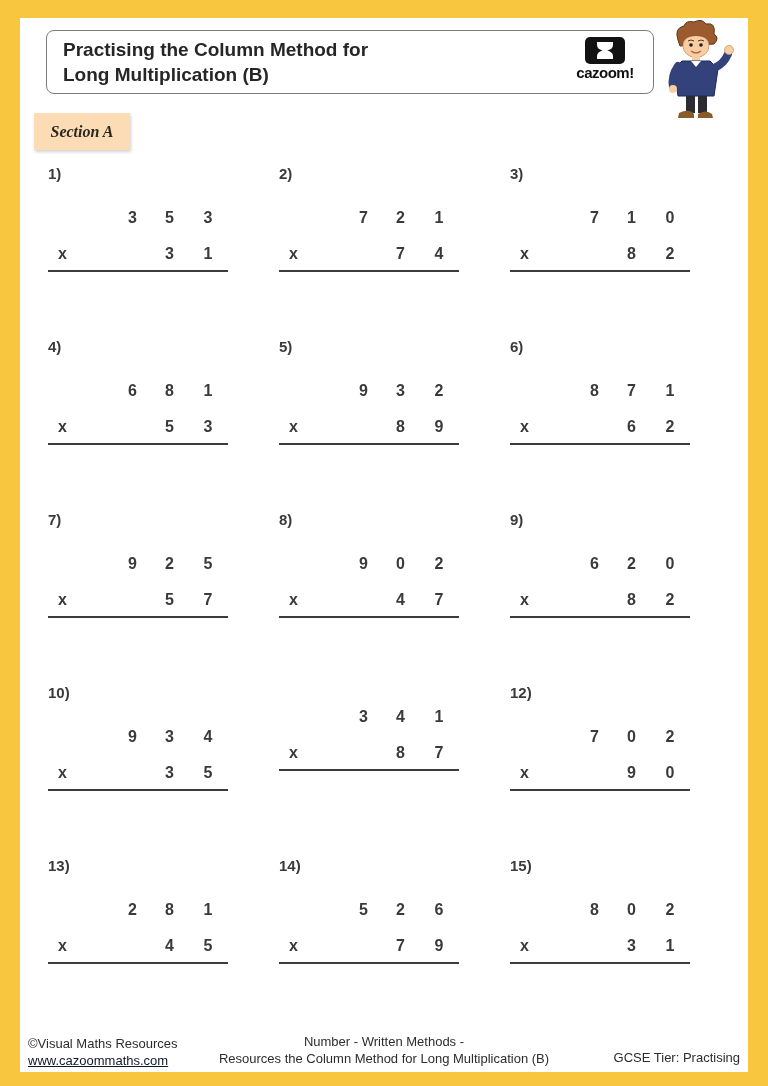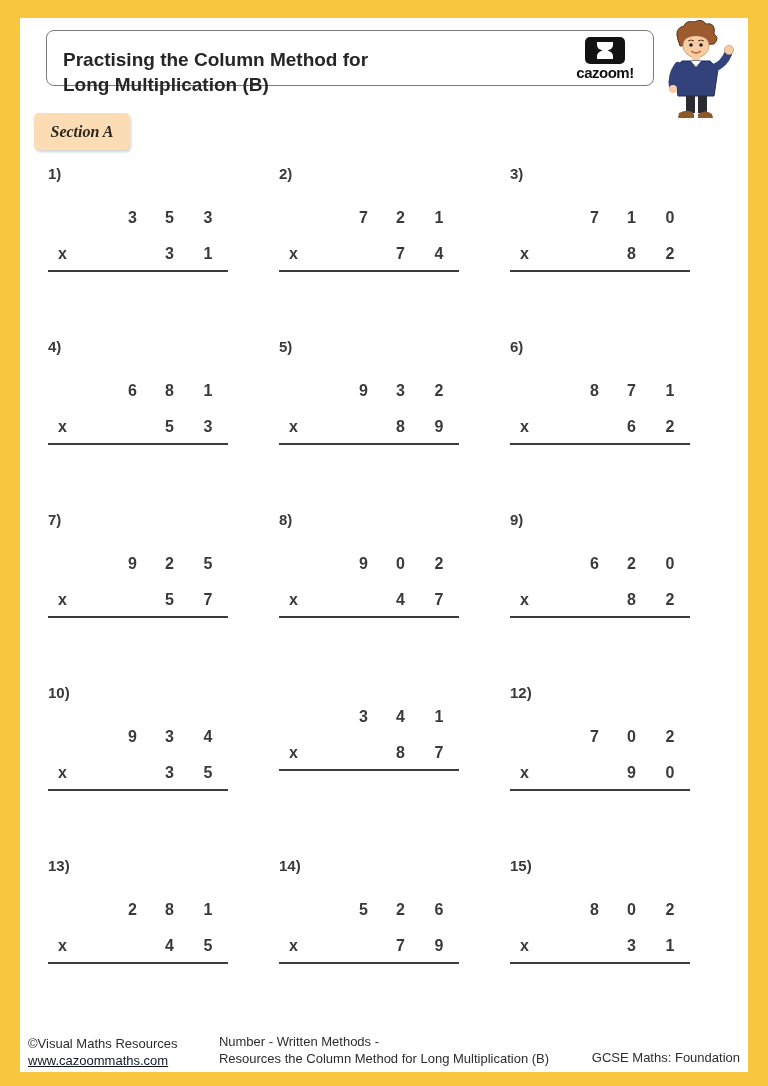--- a/index.html
+++ b/index.html
@@ -15,44 +15,44 @@
     width:768px; height:1086px;
     background:#ffffff;
     border-style:solid;
     border-color:#F8C63F;
     border-width:18px 20px 14px 20px;
     overflow:hidden;
   }
   
   .header-box {
     position:absolute; left:26px; top:12px;
-    width:608px; height:56px;
+    width:608px; height:64px;
     border:1.6px solid #7c7c7c;
     border-radius:8px;
     background:#fff;
-    display:flex; 
+    display:flex; align-items:center;
     padding:16px 16px;
   }
   .title { font-size:19px; font-weight:bold; color:#262626; line-height:1.32; }
   .title div { white-space:nowrap; }
   .logo {
     position:absolute; right:8px; top:6px; width:80px;
     display:flex; flex-direction:column; align-items:center;
   }
   .logo-badge {
     width:40px; height:27px; background:#121212; border-radius:5px;
     display:flex; align-items:center; justify-content:center;
   }
   .logo-text { font-size:15px; font-weight:800; color:#121212; letter-spacing:-0.5px; margin-top:0; }
   .character { position:absolute; left:628px; top:0; width:92px; height:112px; }
   
   .section-badge {
     position:absolute; left:14px; top:95px;
     width:96px; height:37px;
-    background:#FBDCB4; border-radius:5px;
+    background:#FBDCB4; border-radius:0;
     display:flex; align-items:center; justify-content:center;
     box-shadow:1px 2px 3px rgba(0,0,0,0.18);
   }
   .section-badge span {
     font-family:"Liberation Serif", serif;
     font-style:italic; font-weight:bold;
     font-size:16px; color:#2c2720;
   }
   
   .problems {
@@ -76,21 +76,21 @@
   .p-line { margin-top:5px; width:180px; border-bottom:2px solid #3c3c3c; }
   
   .footer {
     position:absolute; left:0; right:0; bottom:2px; height:36px;
     font-size:13px; color:#2d2d2d; line-height:1.3;
   }
   .f-left { position:absolute; left:8px; bottom:0; }
   .f-left .link { text-decoration:underline; color:#0f172a; cursor:pointer; }
   .f-center {
     position:absolute; left:50%; transform:translateX(-50%);
-    bottom:2px; text-align:left; white-space:nowrap;
+    bottom:2px; text-align:center; white-space:nowrap;
   }
   .f-right { position:absolute; right:8px; bottom:3px; white-space:nowrap; }
 </style>
 </head>
 <body>
 
 <div class="sheet">
 
   <div class="header-box">
     <div class="title">
@@ -378,16 +378,16 @@
 
   <div class="footer">
     <div class="f-left">
       <div>©Visual Maths Resources</div>
       <div class="link">www.cazoommaths.com</div>
     </div>
     <div class="f-center">
       <div>Number - Written Methods -</div>
       <div>Resources the Column Method for Long Multiplication (B)</div>
     </div>
-    <div class="f-right">GCSE Maths: Foundation</div>
+    <div class="f-right">GCSE Tier: Practising</div>
   </div>
 
 </div>
 
 </body></html>

